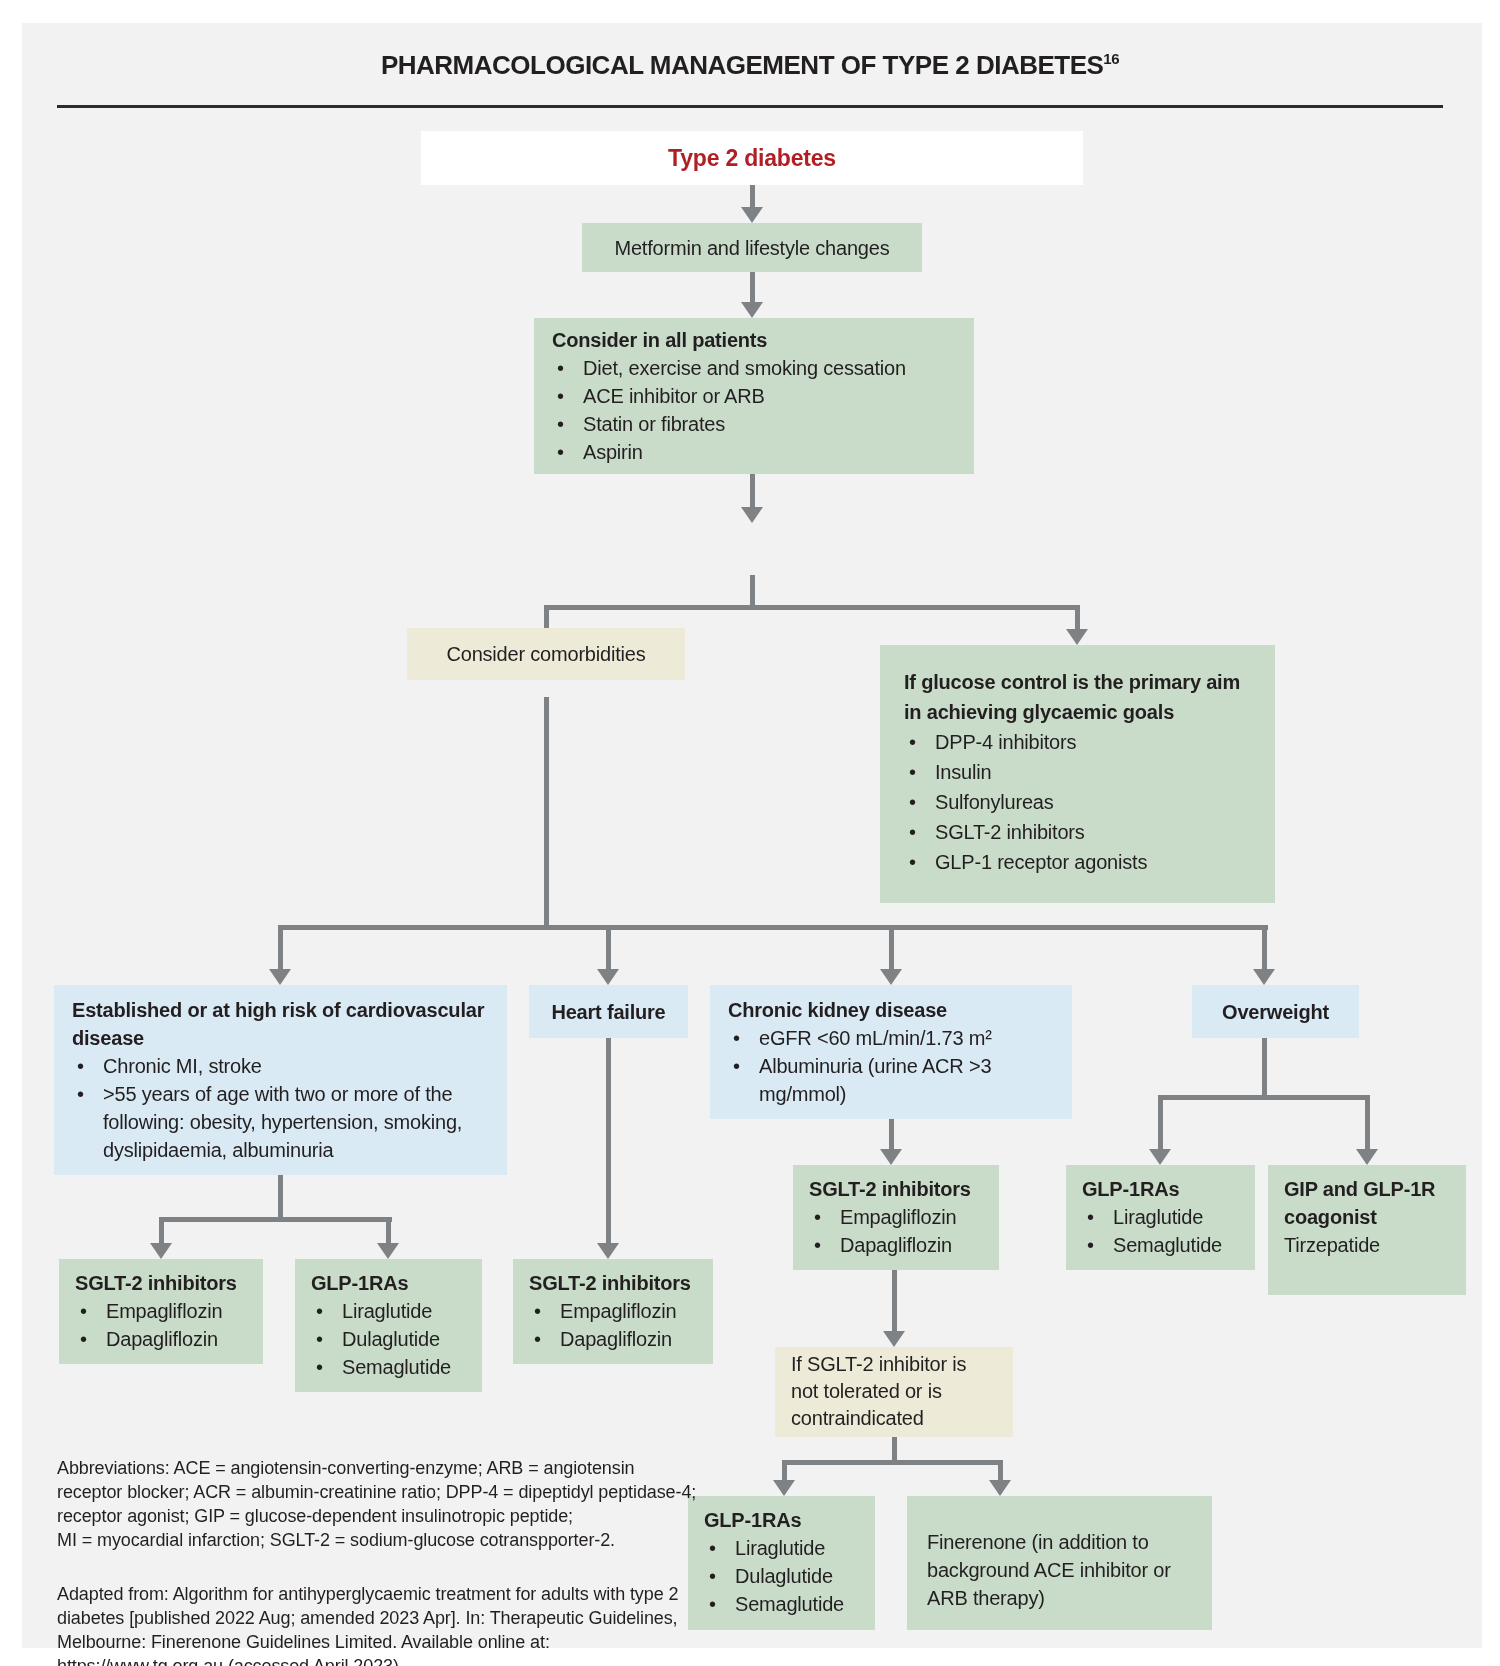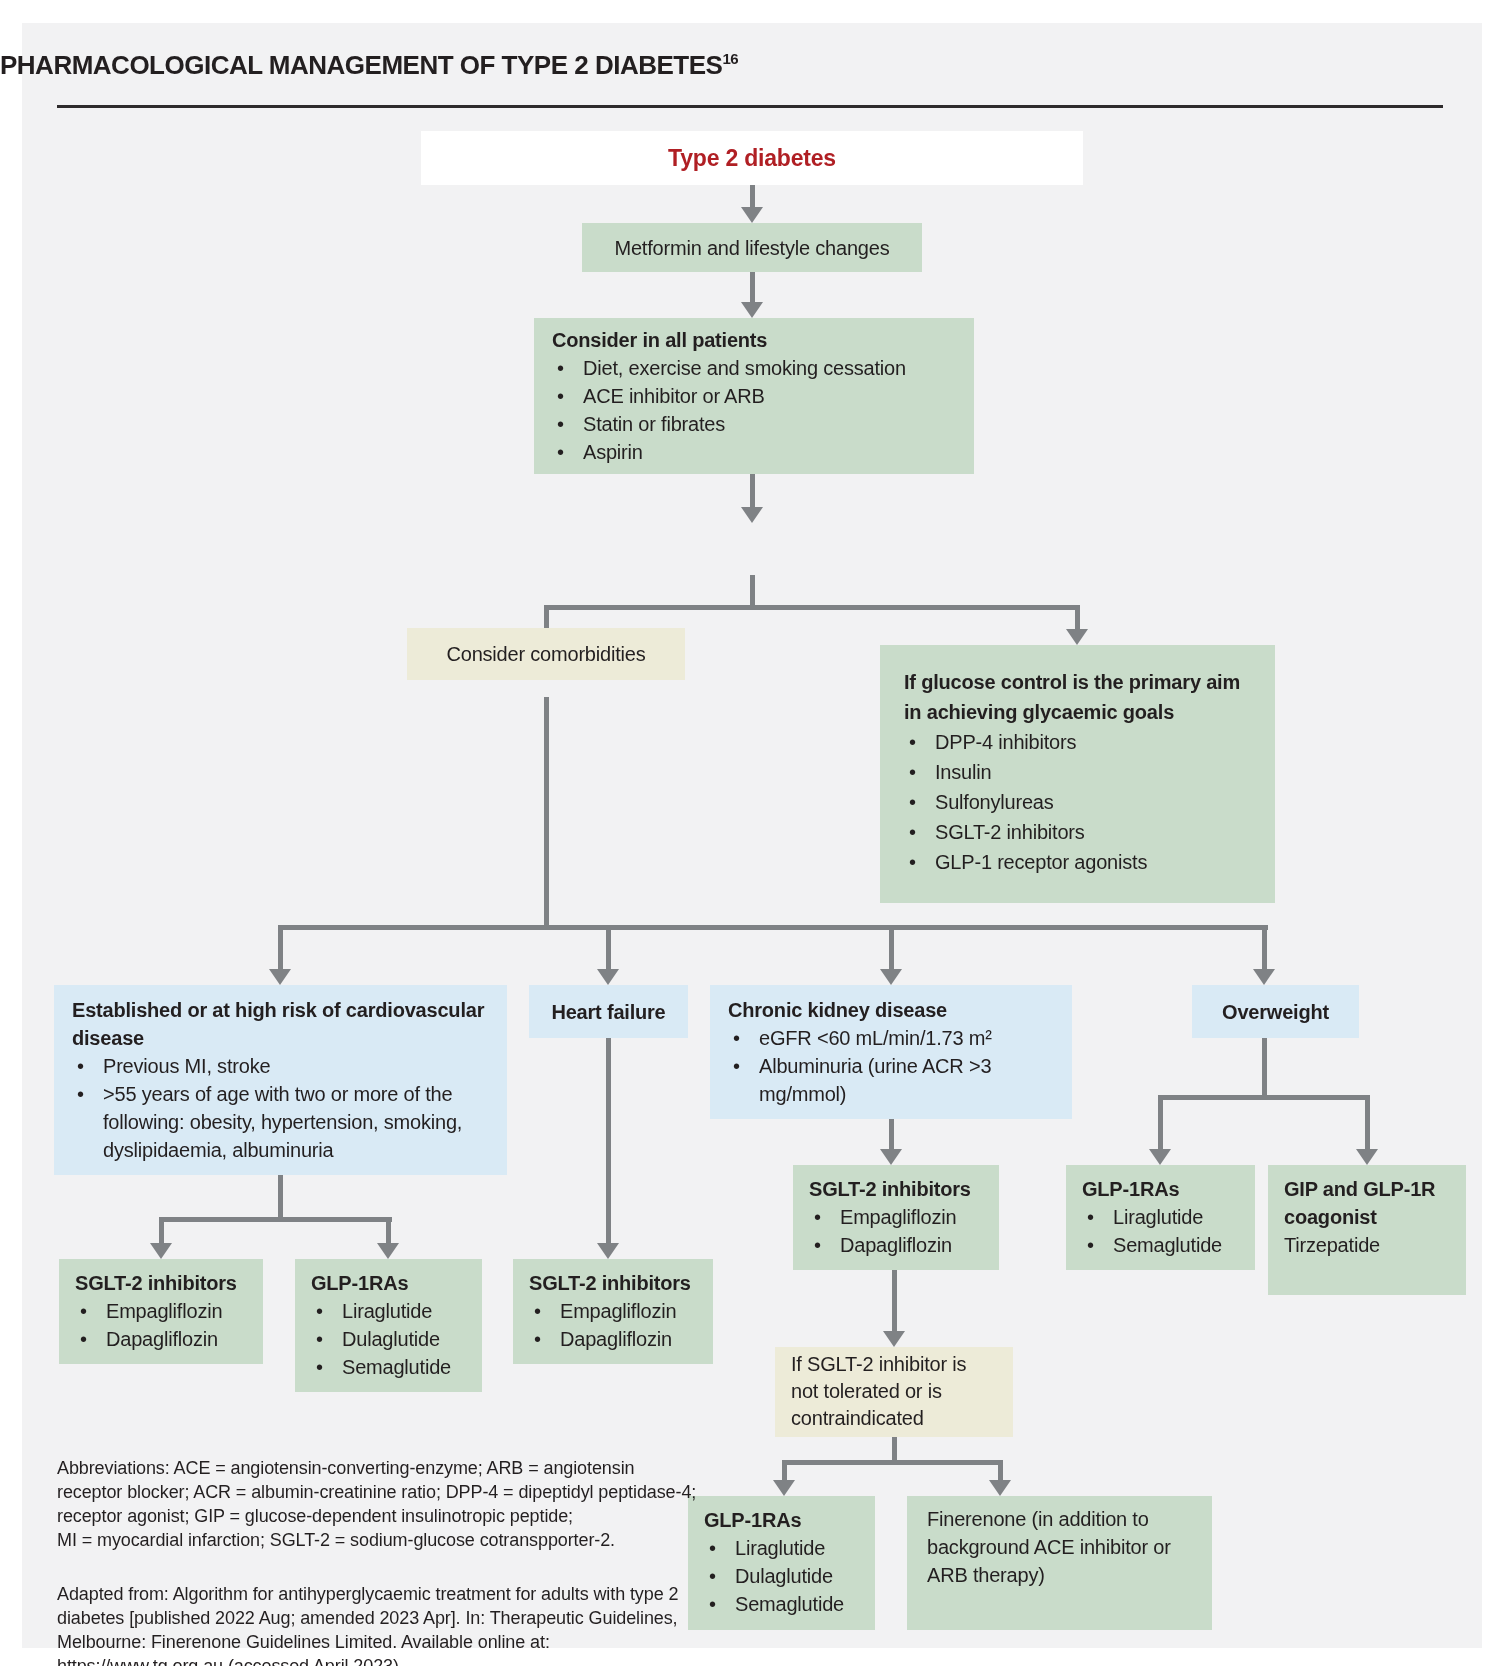--- a/index.html
+++ b/index.html
@@ -1,20 +1,20 @@
 <!DOCTYPE html>
 <html><head>
 <meta charset="utf-8">
 <title>Pharmacological Management of Type 2 Diabetes</title>
 <style>
   html,body{margin:0;padding:0;background:#ffffff;}
   #canvas{position:relative;width:1500px;height:1666px;background:#ffffff;overflow:hidden;
           font-family:"Liberation Sans","DejaVu Sans",sans-serif;color:#231f20;}
   #panel{position:absolute;left:22px;top:23px;width:1460px;height:1625px;background:#f2f2f3;}
-  .ttl{position:absolute;left:0;top:50px;width:1500px;text-align:left;font-weight:bold;
+  .ttl{position:absolute;left:0;top:50px;width:1500px;text-align:center;font-weight:bold;
        font-size:26px;letter-spacing:-0.5px;color:#231f20;}
   .ttl sup{font-size:15px;}
   .rule{position:absolute;left:57px;top:105px;width:1386px;height:3px;background:#2e2b2c;}
 
   
   .vl{position:absolute;width:5px;background:#7f8285;}
   .hl{position:absolute;height:5px;background:#7f8285;}
   .ah{position:absolute;width:0;height:0;border-left:11px solid transparent;
       border-right:11px solid transparent;border-top:16px solid #7f8285;}
 
@@ -166,21 +166,21 @@
           <span class="t">GLP-1 receptor agonists</span>
         </div>
       </div>
   </div>
 
   <div class="bx blue pad" style="left:54px;top:985px;width:453px;height:190px">
     <div class="bt">Established or at high risk of cardiovascular disease</div>
     <div>
         <div class="bullet">
           <span class="d">•</span>
-          <span class="t">Previous MI, stroke</span>
+          <span class="t">Chronic MI, stroke</span>
         </div>
         <div class="bullet">
           <span class="d">•</span>
           <span class="t">&gt;55 years of age with two or more of the following: obesity, hypertension, smoking, dyslipidaemia, albuminuria</span>
         </div>
       </div>
   </div>
 
   <div class="bx blue center bold" style="left:529px;top:985px;width:159px;height:53px">
     <span>Heart failure</span>
@@ -298,21 +298,21 @@
           <span class="d">•</span>
           <span class="t">Dulaglutide</span>
         </div>
         <div class="bullet">
           <span class="d">•</span>
           <span class="t">Semaglutide</span>
         </div>
       </div>
   </div>
 
-  <div class="bx green" style="left:907px;top:1496px;width:305px;height:134px;padding:9px 20px">
+  <div class="bx green" style="left:907px;top:1496px;width:305px;height:134px;padding:32px 20px">
     <span>Finerenone (in addition to background ACE inhibitor or ARB therapy)</span>
   </div>
 
   <div class="fn" style="top:1417px;width:660px">
       <div>Abbreviations: ACE = angiotensin-converting-enzyme; ARB = angiotensin</div>
       <div>receptor blocker; ACR = albumin-creatinine ratio; DPP-4 = dipeptidyl peptidase-4;</div>
       <div>receptor agonist; GIP = glucose-dependent insulinotropic peptide;</div>
       <div>MI = myocardial infarction; SGLT-2 = sodium-glucose cotranspporter-2.</div>
     </div>
   <div class="fn" style="top:1543px;width:660px">

